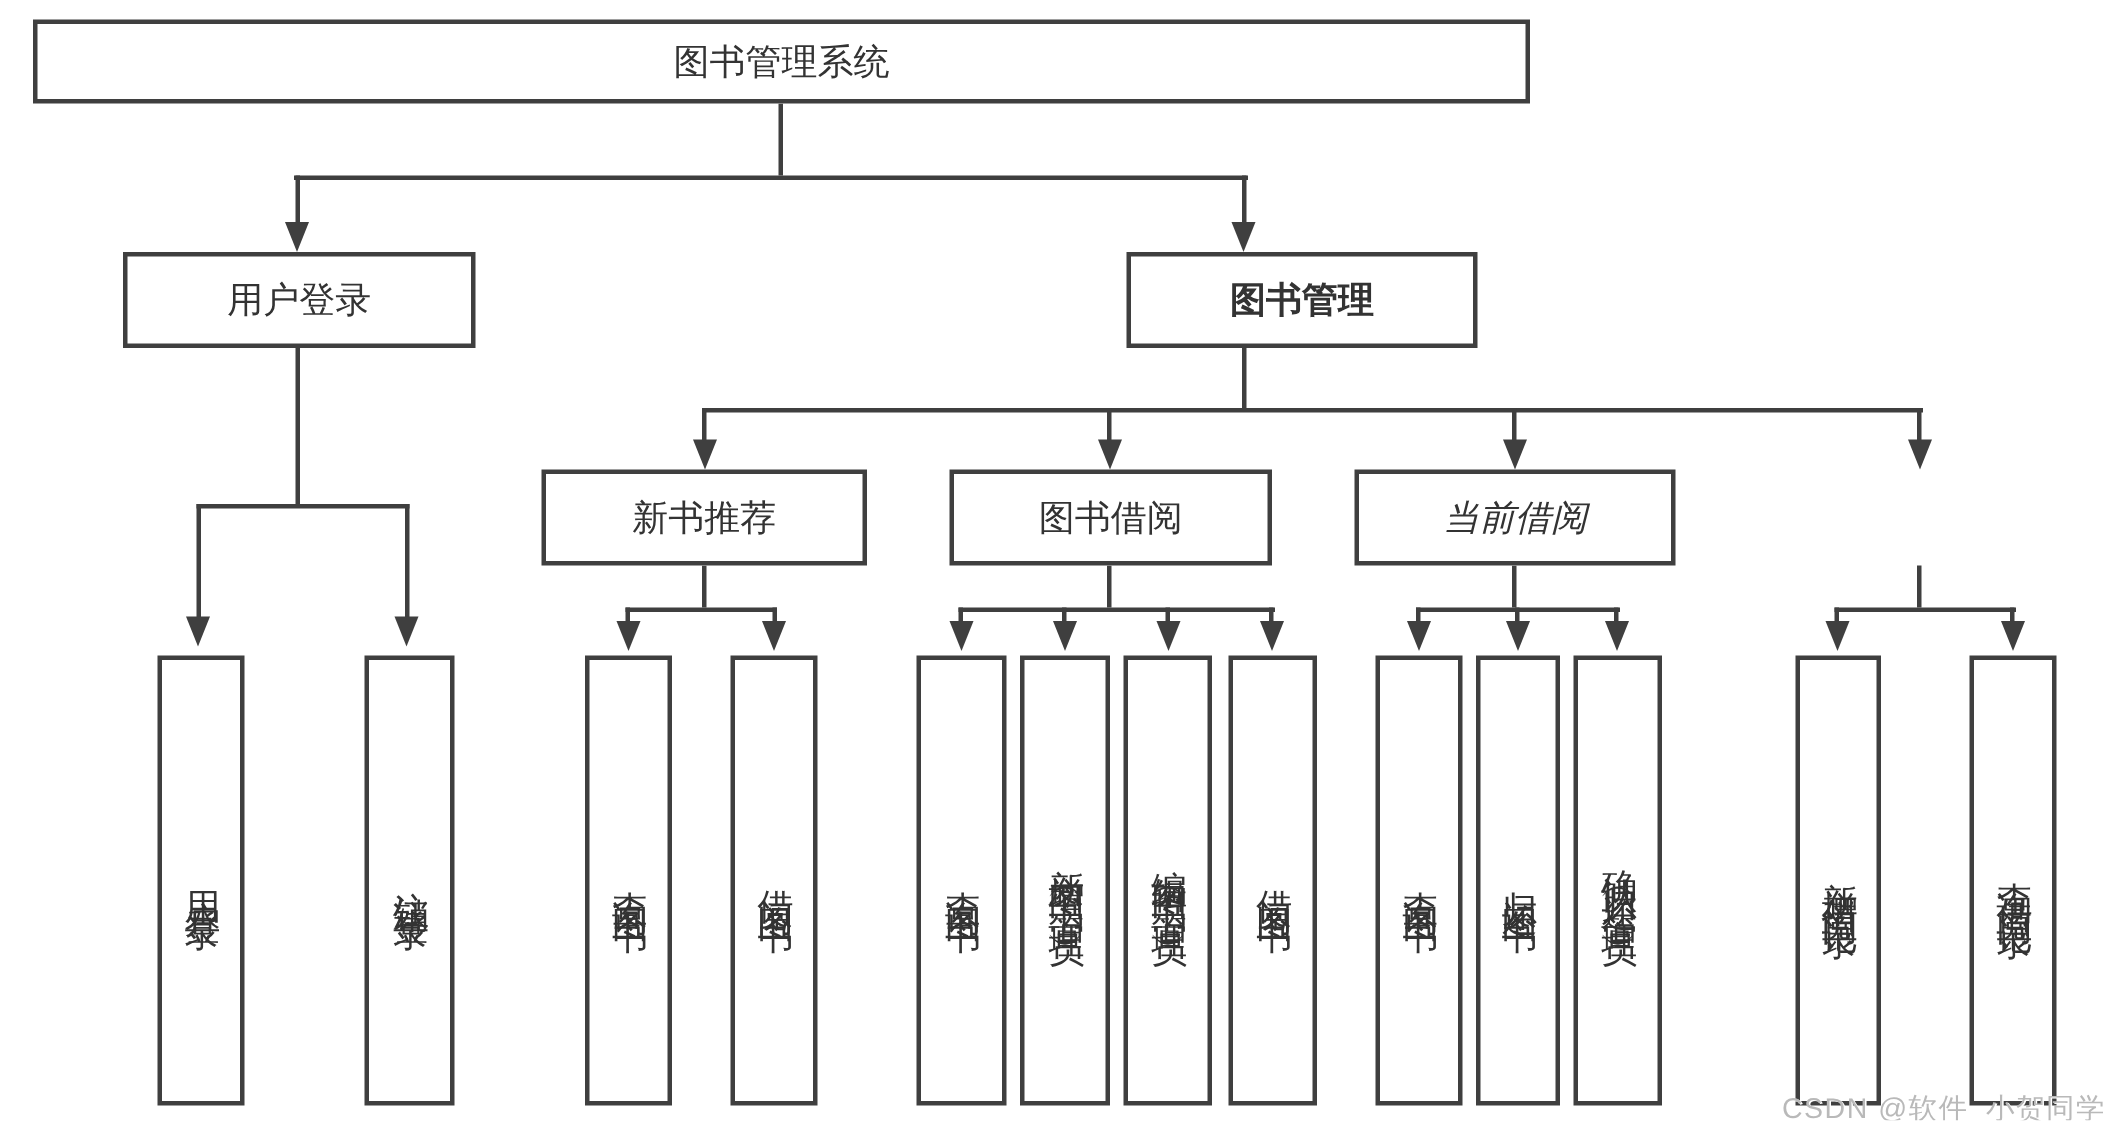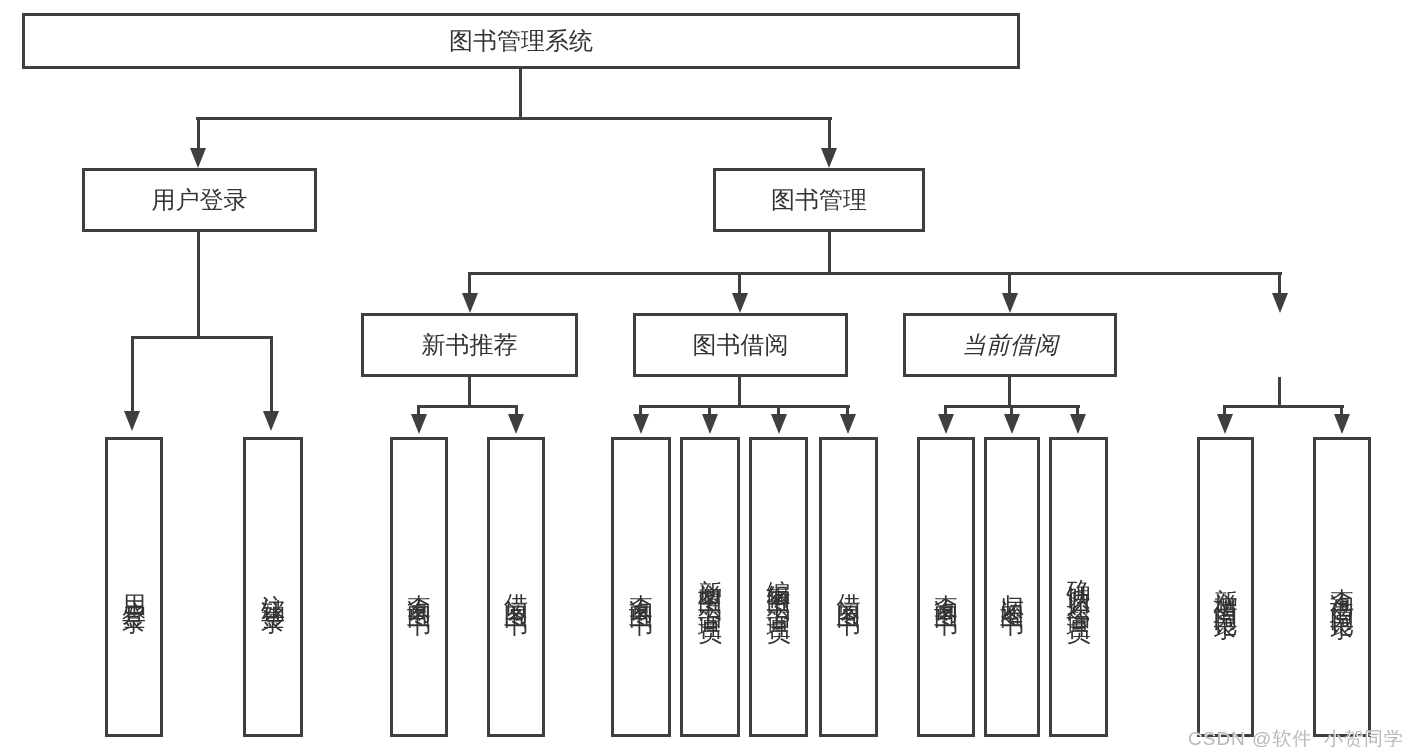--- a/index.html
+++ b/index.html
@@ -61,21 +61,21 @@
   <div class="box" style="left:22px;top:13px;width:998px;height:56px;">图书管理系统</div>
 
   <div class="line" style="left:519px;top:69px;width:3px;height:48px;"></div>
   <div class="line" style="left:196px;top:117px;width:636px;height:3px;"></div>
   <div class="line" style="left:197px;top:117px;width:3px;height:33px;"></div>
   <div class="arrow" style="left:190px;top:148px;"></div>
   <div class="line" style="left:828px;top:117px;width:3px;height:33px;"></div>
   <div class="arrow" style="left:821px;top:148px;"></div>
 
   <div class="box" style="left:82px;top:168px;width:235px;height:64px;">用户登录</div>
-  <div class="box" style="left:713px;top:168px;width:212px;height:64px;">图书管理</div>
+  <div class="box" style="left:751px;top:168px;width:234px;height:64px;font-weight:bold;">图书管理</div>
 
   <div class="line" style="left:197px;top:232px;width:3px;height:104px;"></div>
   <div class="line" style="left:131px;top:336px;width:142px;height:3px;"></div>
   <div class="line" style="left:131px;top:336px;width:3px;height:77px;"></div>
   <div class="arrow" style="left:124px;top:411px;"></div>
   <div class="line" style="left:270px;top:336px;width:3px;height:77px;"></div>
   <div class="arrow" style="left:263px;top:411px;"></div>
 
   <div class="box vbox" style="left:105px;top:437px;width:58px;height:300px;">用户登录</div>
   <div class="box vbox" style="left:243px;top:437px;width:60px;height:300px;">注销登录</div>

